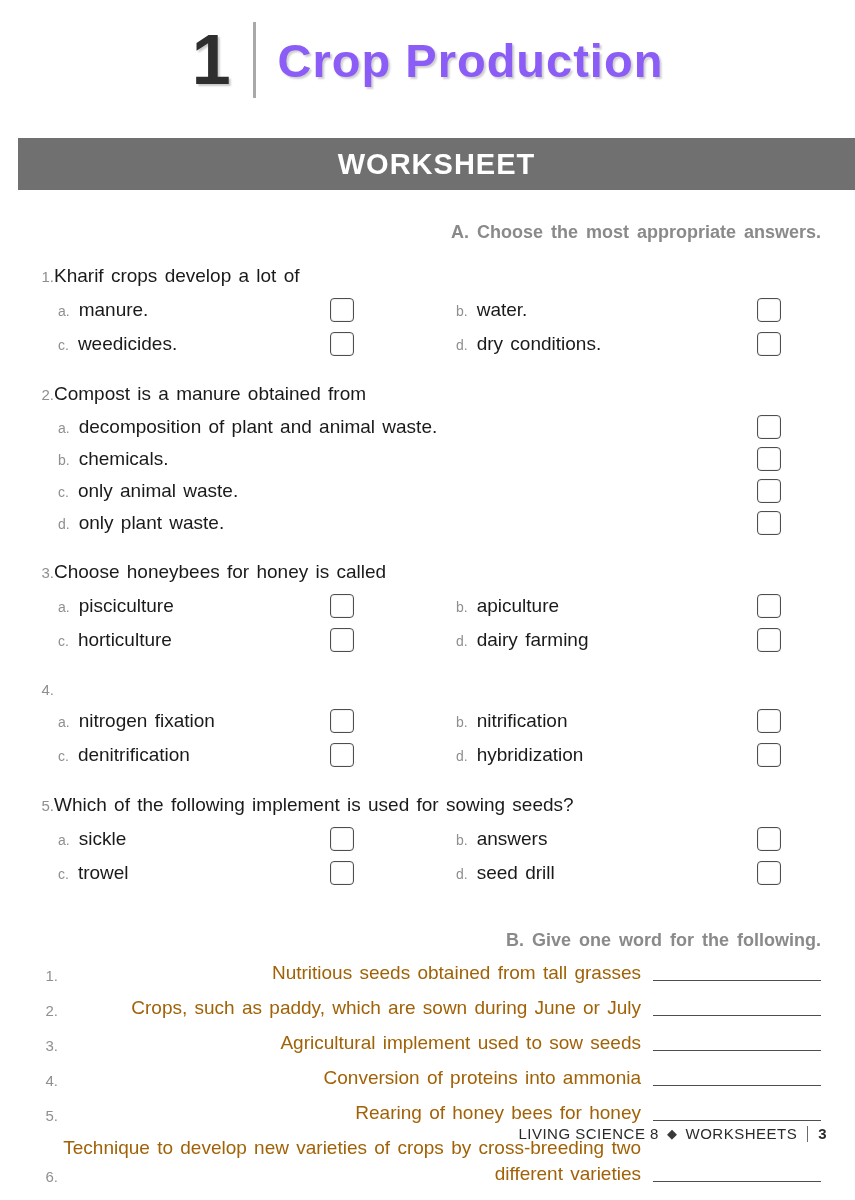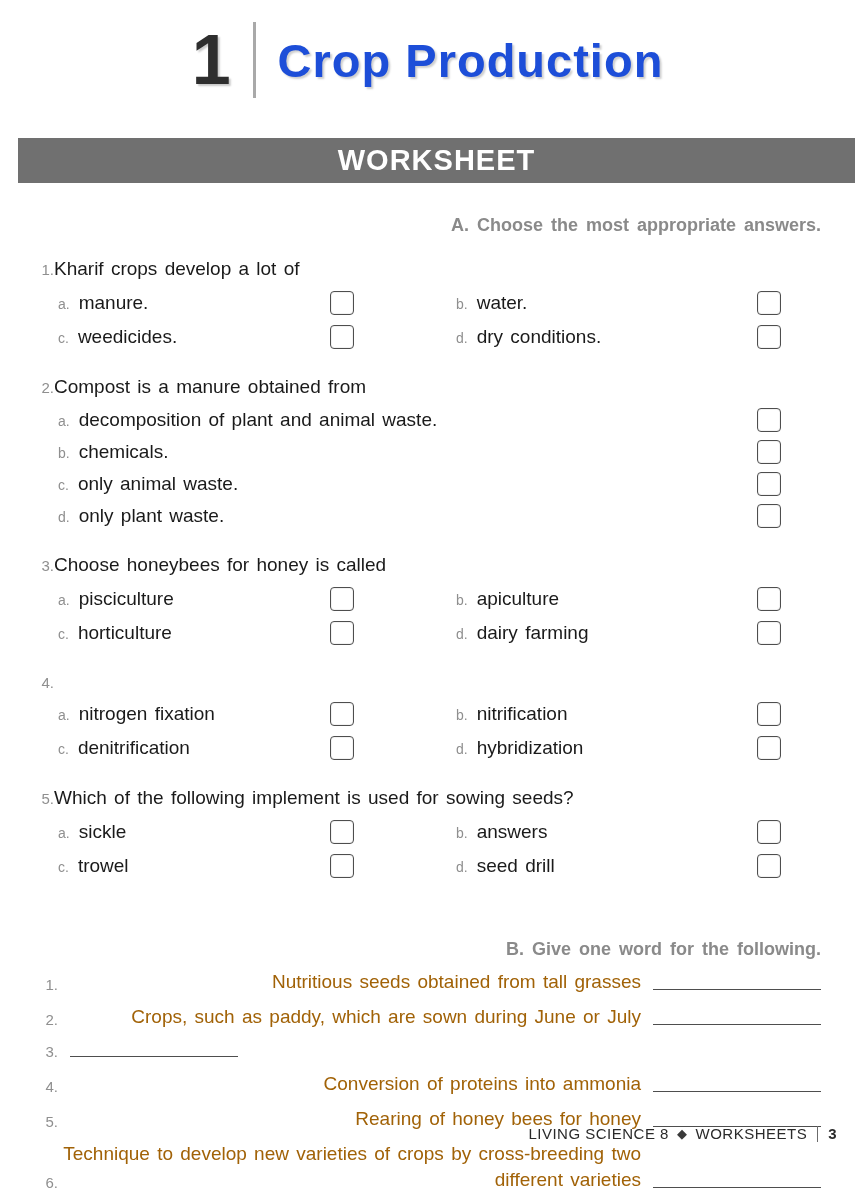--- a/index.html
+++ b/index.html
@@ -18,28 +18,28 @@
     display:flex; align-items:center; justify-content:center;
     gap:22px; padding-top:16px; height:104px;
   }
   .chapter-number {
     font-size:70px; font-weight:800; color:#2e2e2e;
     text-shadow:2px 2px 2px #c9c9c9;
     line-height:1;
   }
   .chapter-divider { width:3px; height:76px; background:#a9a9a9; }
   .chapter-title {
-    font-size:47px; font-weight:800; color:#1d4ed8;
+    font-size:47px; font-weight:800; color:#8b5cf6;
     letter-spacing:1px; line-height:1;
     text-shadow:2px 2px 2px #cfcfcf;
   }
   
   .banner {
     margin:34px 0 0 18px;
-    height:45px; background:#707070;
+    height:52px; background:#707070;
     display:flex; align-items:center; justify-content:center;
   }
   .banner-title {
     color:#ffffff; font-size:29px; font-weight:bold; letter-spacing:1px;
   }
   
   .content { padding:0 34px 0 32px;text-align:right; }
   .section-heading {
     margin-top:32px;
     font-size:18px; font-weight:bold; color:#8a8a8a;
@@ -79,21 +79,21 @@
   }
   .sb-text { flex:1 1 auto; font-size:19px; color:#a16207; word-spacing:2px; line-height:26px; }
   .sb-blank {
     flex:0 0 168px; width:168px;
     border-bottom:1.6px solid #4e4e4e;
     margin-left:12px; margin-bottom:5px;
     height:18px; cursor:text;
   }
   
   .footer {
-    position:absolute; right:18px; bottom:58px;
+    position:absolute; right:28px; bottom:58px;
     display:flex; align-items:center; gap:8px;
     font-size:15px; color:#2a2a2a; letter-spacing:0.5px;
   }
   .footer .diamond { font-size:13px; color:#3a3a3a; }
   .footer .vbar { width:1px; height:16px; background:#6b6b6b; margin:0 2px; }
   .footer .page-num { font-weight:bold; }
 </style>
 </head>
 <body>
 
@@ -284,37 +284,38 @@
           <span class="opt-spacer"></span>
           <span class="opt-cell opt-right">
             <span class="opt-letter">d.</span>
             <span class="opt-text">seed drill</span>
           </span>
           <span class="checkbox"></span>
         </div>
       </div>
     </div>
 
-    <div class="section-heading" style="margin-top:56px;">
+    <div class="section-heading" style="margin-top:40px;">
       <span class="sec-label">B.</span><span>Give one word for the following.</span>
     </div>
 
     <div class="sb-items">
       <div class="sb-item">
         <span class="sb-number">1.</span>
         <span class="sb-text">Nutritious seeds obtained from tall grasses</span>
         <span class="sb-blank"></span>
       </div>
       <div class="sb-item">
         <span class="sb-number">2.</span>
         <span class="sb-text">Crops, such as paddy, which are sown during June or July</span>
         <span class="sb-blank"></span>
       </div>
       <div class="sb-item">
         <span class="sb-number">3.</span>
+        <span class="sb-text">Agricultural implement used to sow seeds</span>
         <span class="sb-blank"></span>
       </div>
       <div class="sb-item">
         <span class="sb-number">4.</span>
         <span class="sb-text">Conversion of proteins into ammonia</span>
         <span class="sb-blank"></span>
       </div>
       <div class="sb-item">
         <span class="sb-number">5.</span>
         <span class="sb-text">Rearing of honey bees for honey</span>

